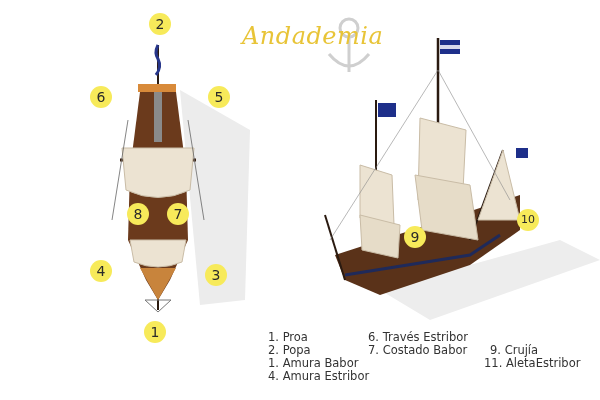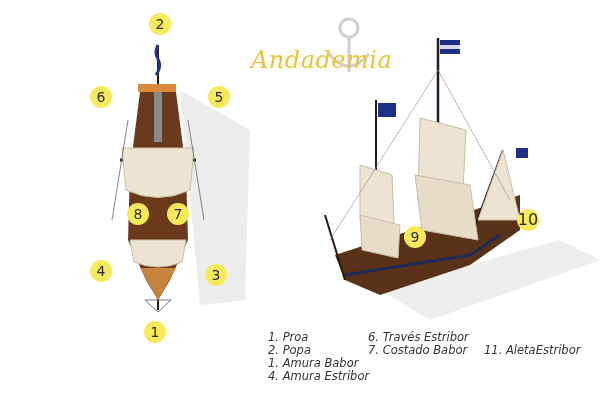--- a/index.html
+++ b/index.html
@@ -1,24 +1,24 @@
 <!DOCTYPE html>
 <html><head>
 <meta charset="utf-8">
 <style>
   html,body{margin:0;padding:0;background:#ffffff;}
   body{width:600px;height:400px;position:relative;overflow:hidden;font-family:"Liberation Sans",sans-serif;}
   .badge{position:absolute;width:22px;height:22px;border-radius:50%;background:#f7ea5a;color:#2a2a2a;
     font-size:14px;line-height:22px;text-align:center;font-family:"DejaVu Sans",sans-serif;}
-  .badge.wide{font-size:16px;}
+  .badge.wide{font-size:11px;}
   .logo{position:absolute;left:236px;top:14px;width:140px;height:64px;}
-  .logo-text{position:absolute;left:6px;top:32px;font-family:"DejaVu Serif",serif;font-style:italic;
-    font-size:24px;color:#e8c437;letter-spacing:0.5px;margin-left:9px;}
+  .logo-text{position:absolute;left:6px;top:8px;font-family:"DejaVu Serif",serif;font-style:italic;
+    font-size:24px;color:#e8c437;letter-spacing:0.5px;}
   .legend{position:absolute;top:331px;font-size:11.5px;color:#333;line-height:13px;font-family:"DejaVu Sans",sans-serif;}
-  .legend div{white-space:nowrap;font-style:italic;}
+  .legend div{white-space:nowrap;}
   svg{position:absolute;left:0;top:0;}
 </style>
 </head>
 <body>
 
 <svg width="600" height="400" viewBox="0 0 600 400">
 
   <path d="M180 90 L250 130 L245 300 L200 305 Z" fill="#ececec"></path>
 
   <g>
@@ -83,14 +83,15 @@
   <div>2. Popa</div>
   <div>1. Amura Babor</div>
   <div>4. Amura Estribor</div>
 </div>
 <div class="legend" style="left:368px">
   <div>6. Través Estribor</div>
   <div>7. Costado Babor</div>
 </div>
 <div class="legend" style="left:484px">
   <div>&nbsp;</div>
+  <div style="padding-left:6px">9. Crujía</div>
   <div>11. AletaEstribor</div>
 </div>
 
 </body></html>

